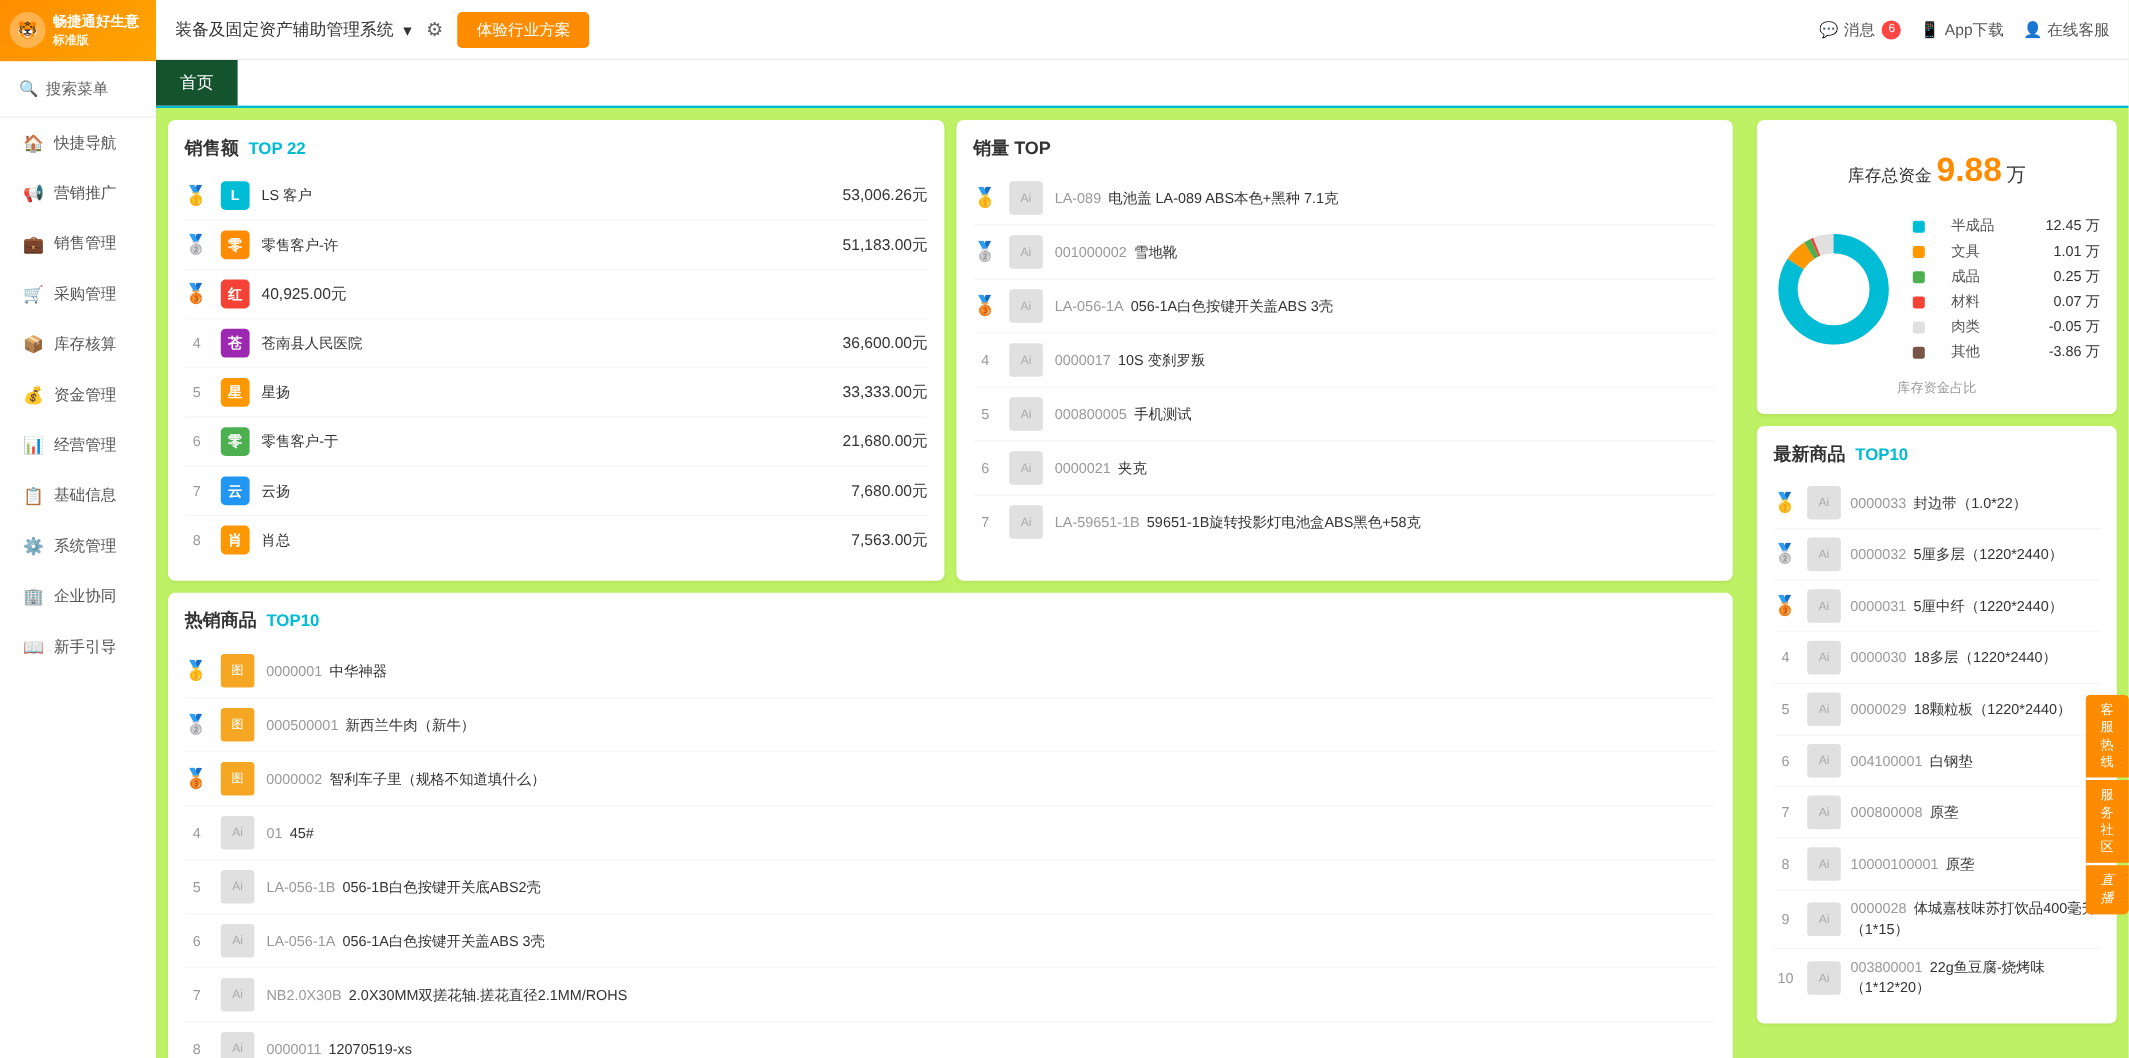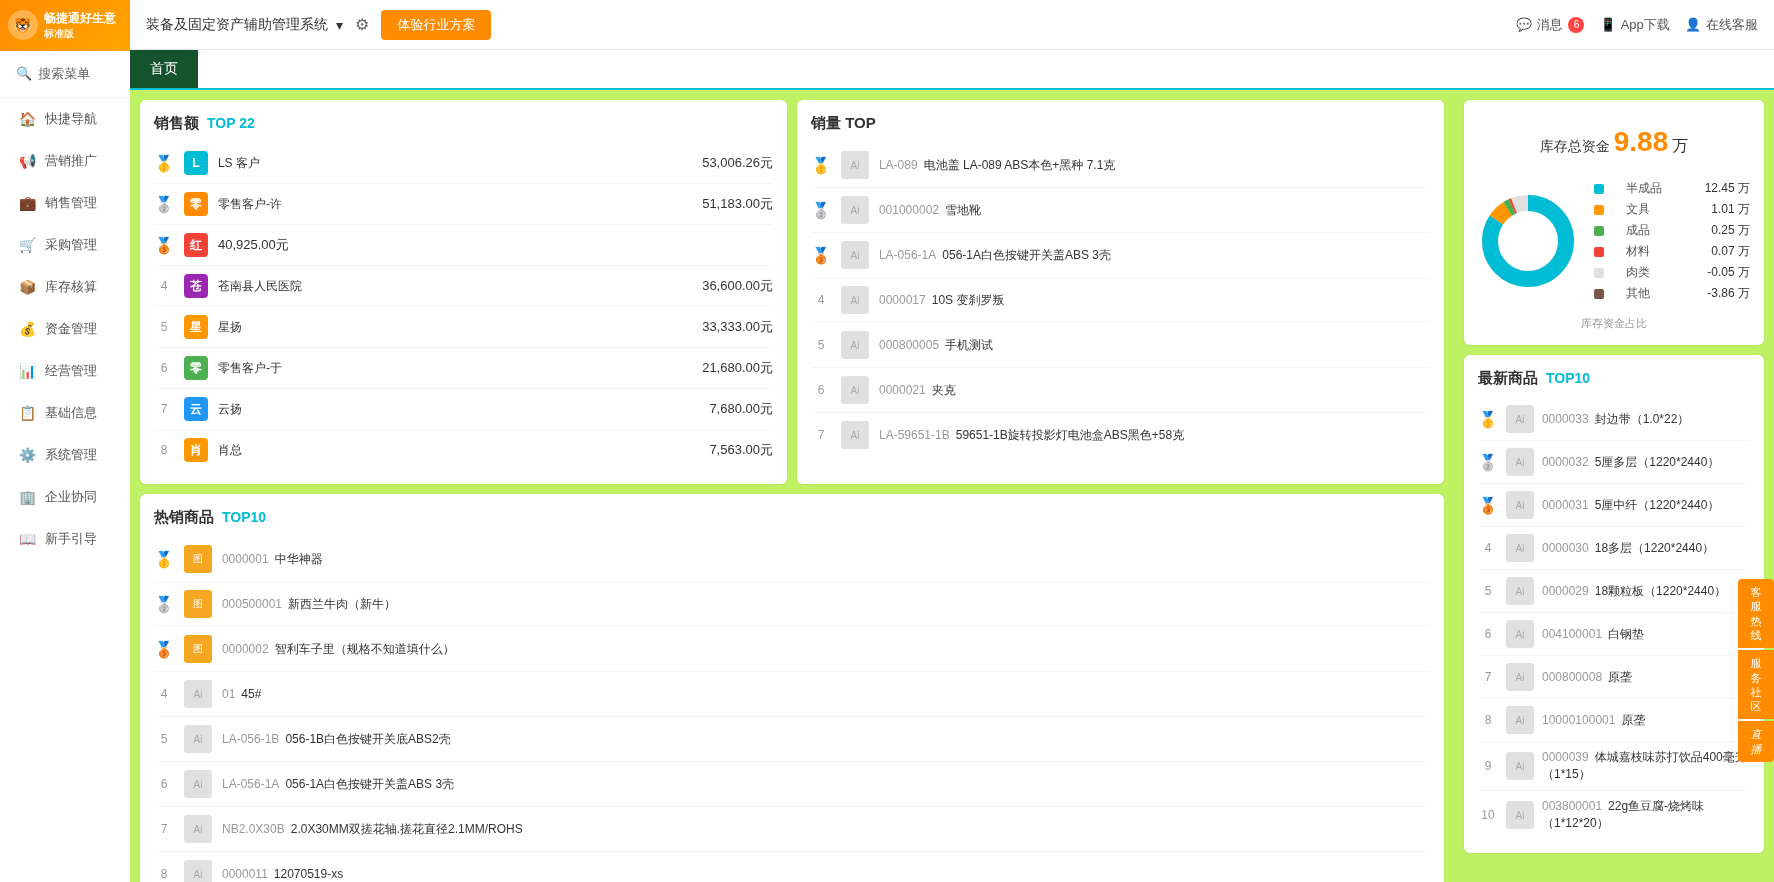--- a/index.html
+++ b/index.html
@@ -657,21 +657,21 @@
     <div style="width:28px;height:28px;background:#e0e0e0;border-radius:3px;display:flex;align-items:center;justify-content:center;">
                 <span style="font-size:10px;color:#aaa;">Ai</span>
               </div>
     <span class="item-name"><span style="color:#999;margin-right:6px;">10000100001</span>原垄</span>
   </div>
             <div class="newest-list-item">
     <span style="color:#999;font-size:12px;width:20px;text-align:center;display:inline-block;">9</span>
     <div style="width:28px;height:28px;background:#e0e0e0;border-radius:3px;display:flex;align-items:center;justify-content:center;">
                 <span style="font-size:10px;color:#aaa;">Ai</span>
               </div>
-    <span class="item-name"><span style="color:#999;margin-right:6px;">0000039</span>体城嘉枝味苏打饮品400毫升（1*15）</span>
+    <span class="item-name"><span style="color:#999;margin-right:6px;">0000028</span>体城嘉枝味苏打饮品400毫升（1*15）</span>
   </div>
             <div class="newest-list-item">
     <span style="color:#999;font-size:12px;width:20px;text-align:center;display:inline-block;">10</span>
     <div style="width:28px;height:28px;background:#e0e0e0;border-radius:3px;display:flex;align-items:center;justify-content:center;">
                 <span style="font-size:10px;color:#aaa;">Ai</span>
               </div>
     <span class="item-name"><span style="color:#999;margin-right:6px;">003800001</span>22g鱼豆腐-烧烤味（1*12*20）</span>
   </div>
           </div>
       </div>

